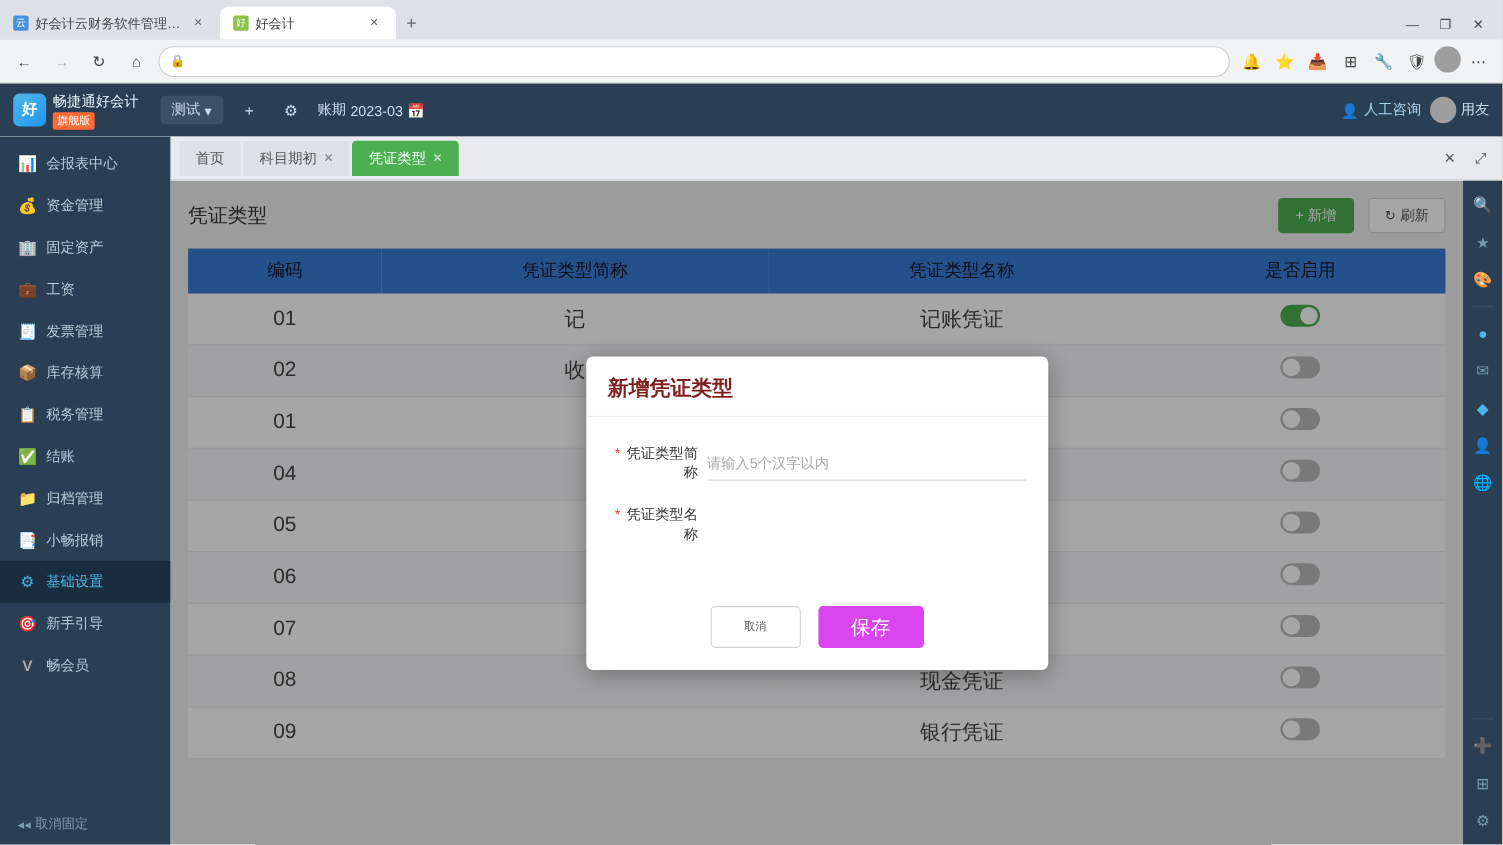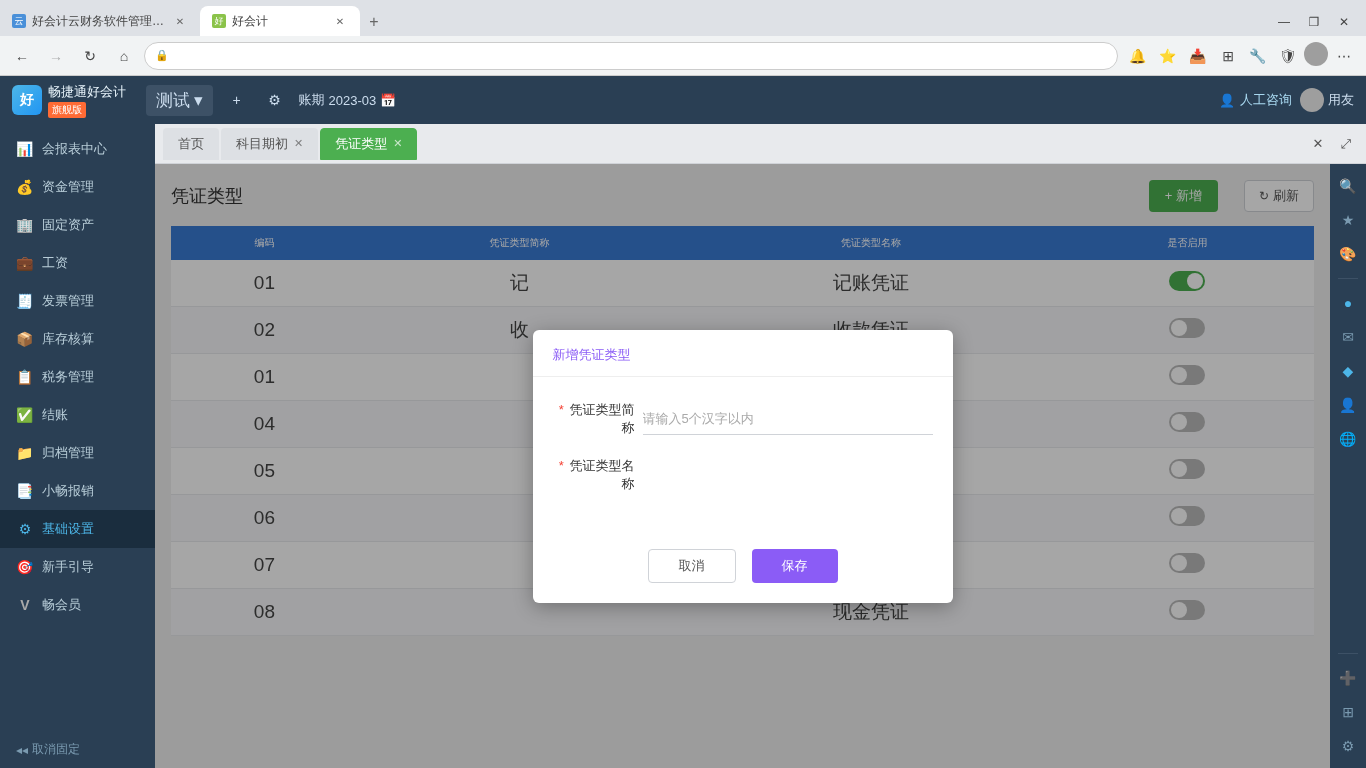--- a/index.html
+++ b/index.html
@@ -21,21 +21,21 @@
     .url-text { font-size: 12px; color: #202124; flex: 1; overflow: hidden; text-overflow: ellipsis; white-space: nowrap; }
     .browser-actions { display: flex; gap: 2px; }
     .browser-action-btn { width: 28px; height: 28px; display: flex; align-items: center; justify-content: center; font-size: 14px; color: #444; cursor: pointer; border-radius: 4px; }
     .browser-action-btn.avatar { width: 24px; height: 24px; background: #9e9e9e; border-radius: 50%; }
 
     
     .app-container { display: flex; flex-direction: column; height: calc(768px - 76px); }
     .app-header { display: flex; align-items: center; height: 48px; background: #2a3f54; padding: 0 12px; gap: 10px; }
     .app-logo { display: flex; align-items: center; gap: 6px; color: #fff; }
     .logo-icon { width: 30px; height: 30px; background: linear-gradient(135deg, #4db6e8, #2196f3); border-radius: 6px; display: flex; align-items: center; justify-content: center; font-size: 14px; color: white; font-weight: bold; }
-    .company-selector { display: flex; align-items: center; gap: 4px; background: #3d5166; padding: 4px 10px; border-radius: 4px; color: #cde; font-size: 17px; cursor: pointer; margin-left: 10px; }
+    .company-selector { display: flex; align-items: center; gap: 4px; background: #3d5166; padding: 4px 10px; border-radius: 4px; color: #cde; font-size: 13px; cursor: pointer; margin-left: 10px; }
     .header-actions { display: flex; align-items: center; gap: 8px; margin-left: auto; }
     .account-period { display: flex; align-items: center; gap: 4px; color: #cde; font-size: 13px; }
     .header-icon-btn { width: 28px; height: 28px; display: flex; align-items: center; justify-content: center; color: #cde; font-size: 14px; cursor: pointer; border-radius: 4px; }
     .consulting-btn { display: flex; align-items: center; gap: 4px; color: #a8d8f0; font-size: 13px; cursor: pointer; }
     .user-info { display: flex; align-items: center; gap: 4px; color: #cde; font-size: 13px; cursor: pointer; }
     .user-avatar { width: 24px; height: 24px; background: #9e9e9e; border-radius: 50%; display: flex; align-items: center; justify-content: center; }
 
     
     .main-layout { display: flex; flex: 1; overflow: hidden; }
     .sidebar { width: 155px; background: #2a3f54; display: flex; flex-direction: column; overflow-y: auto; }
@@ -46,55 +46,55 @@
     .content-tabs { display: flex; align-items: center; background: #e8eaed; border-bottom: 1px solid #d0d3d8; padding: 0 8px; height: 40px; gap: 2px; }
     .content-tab { display: flex; align-items: center; gap: 6px; padding: 6px 14px; font-size: 13px; color: #555; cursor: pointer; border-radius: 4px 4px 0 0; border: 1px solid transparent; background: #dde0e4; }
     .content-tab.active { background: #4caf50; color: #fff; border-color: #4caf50; }
     .content-tab .ctab-close { font-size: 11px; opacity: 0.7; }
 
     
     .page-content { flex: 1; overflow: hidden; padding: 0; position: relative; }
     .page-inner { height: 100%; overflow-y: auto; padding: 16px; }
     .page-title-row { display: flex; align-items: center; justify-content: space-between; margin-bottom: 14px; }
     .page-title { font-size: 18px; color: #333; font-weight: 500; }
-    .page-actions { display: flex; gap: 26px; }
+    .page-actions { display: flex; gap: 13px; }
     .btn-primary { background: #4caf50; color: white; border: none; padding: 6px 16px; border-radius: 4px; font-size: 13px; cursor: pointer; display: flex; align-items: center; gap: 4px; }
     .btn-secondary { background: white; color: #555; border: 1px solid #d0d3d8; padding: 6px 14px; border-radius: 4px; font-size: 13px; cursor: pointer; display: flex; align-items: center; gap: 4px; }
 
     
     .data-table { width: 100%; border-collapse: collapse; }
-    .data-table th { background: #3a7bd5; color: #ffffff; padding: 10px 16px; text-align: center; font-size: 10px; font-weight: normal; }
+    .data-table th { background: #3a7bd5; color: #0f172a; padding: 10px 16px; text-align: center; font-size: 16px; font-weight: normal; }
     .data-table td { padding: 10px 16px; text-align: center; font-size: 19px; color: #444; border-bottom: 1px solid #e8eaed; background: #fff; }
     .data-table tr:nth-child(even) td { background: #f7f8fa; }
     .toggle-switch { display: inline-flex; align-items: center; }
     .toggle-track { width: 36px; height: 20px; border-radius: 10px; position: relative; cursor: pointer; }
     .toggle-track.on { background: #4caf50; }
     .toggle-track.off { background: #bbb; }
     .toggle-thumb { width: 16px; height: 16px; background: white; border-radius: 50%; position: absolute; top: 2px; transition: left 0.2s; }
     .toggle-track.on .toggle-thumb { left: 18px; }
     .toggle-track.off .toggle-thumb { left: 2px; }
 
     
     .right-panel { width: 36px; background: #2a3f54; display: flex; flex-direction: column; align-items: center; padding: 8px 0; gap: 6px; }
     .right-panel-btn { width: 28px; height: 28px; display: flex; align-items: center; justify-content: center; color: #7a9ab0; font-size: 14px; cursor: pointer; border-radius: 4px; }
     .right-panel-divider { width: 20px; height: 1px; background: #3d5166; margin: 4px 0; }
 
     
     .modal-overlay { position: absolute; top: 0; left: 0; right: 0; bottom: 0; background: rgba(0,0,0,0.35); display: flex; align-items: center; justify-content: center; z-index: 100; }
     .modal-box { background: white; border-radius: 6px; width: 420px; overflow: hidden; box-shadow: 0 4px 20px rgba(0,0,0,0.3); }
-    .modal-header { padding: 16px 20px 12px; font-size: 13px; color: #8b5cf6; font-weight: 400; border-bottom: 1px solid #eee; }
+    .modal-header { padding: 16px 20px 12px; font-size: 19px; color: #7f1d1d; font-weight: 700; border-bottom: 1px solid #eee; }
     .modal-body { padding: 24px 20px; }
     .form-row { display: flex; align-items: center; margin-bottom: 20px; }
     .form-label { width: 90px; text-align: right; font-size: 13px; color: #333; padding-right: 8px; }
     .form-label .required { color: #f44336; margin-right: 2px; }
     .form-input { flex: 1; height: 32px; border: none; border-bottom: 1px solid #d0d3d8; padding: 4px 0; font-size: 13px; color: #333; outline: none; }
     .form-input::placeholder { color: #aaa; }
     .modal-footer { display: flex; justify-content: center; gap: 16px; padding: 12px 20px 20px; }
-    .btn-cancel { background: white; color: #555; border: 1px solid #d0d3d8; padding: 7px 30px; border-radius: 4px; font-size: 13px; cursor: pointer; }
-    .btn-save { background: #8b5cf6; color: white; border: none; padding: 7px 30px; border-radius: 4px; font-size: 13px; cursor: pointer; }
+    .btn-cancel { background: white; color: #555; border: 1px solid #d0d3d8; padding: 7px 30px; border-radius: 4px; font-size: 10px; cursor: pointer; }
+    .btn-save { background: #d946ef; color: white; border: none; padding: 7px 30px; border-radius: 4px; font-size: 18px; cursor: pointer; }
 
     .content-tab-window-ctrl { display: flex; gap: 4px; margin-left: 8px; }
     .win-ctrl { width: 24px; height: 24px; display: flex; align-items: center; justify-content: center; font-size: 13px; color: #555; cursor: pointer; border-radius: 3px; }
   </style>
 </head>
 <body>
 
 <div class="browser-chrome">
   <div class="tab-bar">
     <div class="browser-tab" style="max-width:200px;">
@@ -347,20 +347,30 @@
                     <td><div class="toggle-switch">
                         <div class="toggle-track off">
                           <div class="toggle-thumb"></div>
                         </div>
                       </div></td>
                   </tr>
                   <tr>
                     <td>08</td>
                     <td></td>
                     <td>现金凭证</td>
+                    <td><div class="toggle-switch">
+                        <div class="toggle-track off">
+                          <div class="toggle-thumb"></div>
+                        </div>
+                      </div></td>
+                  </tr>
+                  <tr>
+                    <td>09</td>
+                    <td></td>
+                    <td>银行凭证</td>
                     <td><div class="toggle-switch">
                         <div class="toggle-track off">
                           <div class="toggle-thumb"></div>
                         </div>
                       </div></td>
                   </tr>
                 </tbody>
             </table>
           </div>
 

